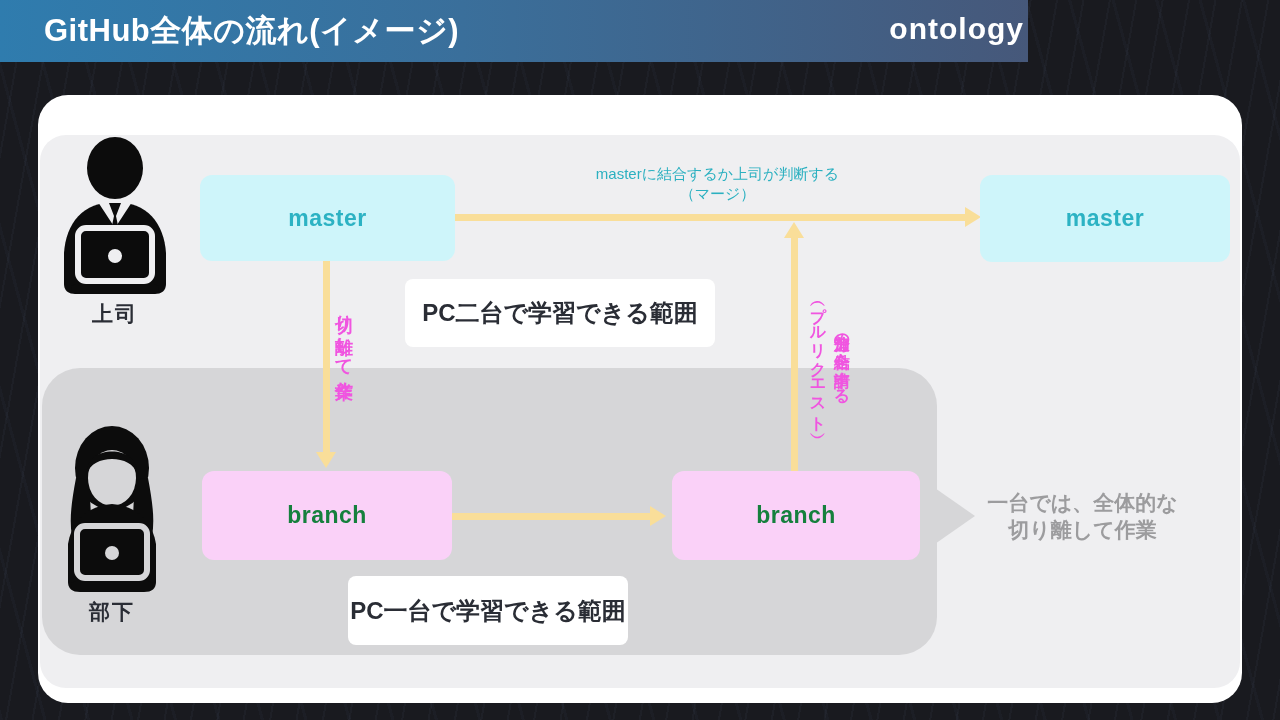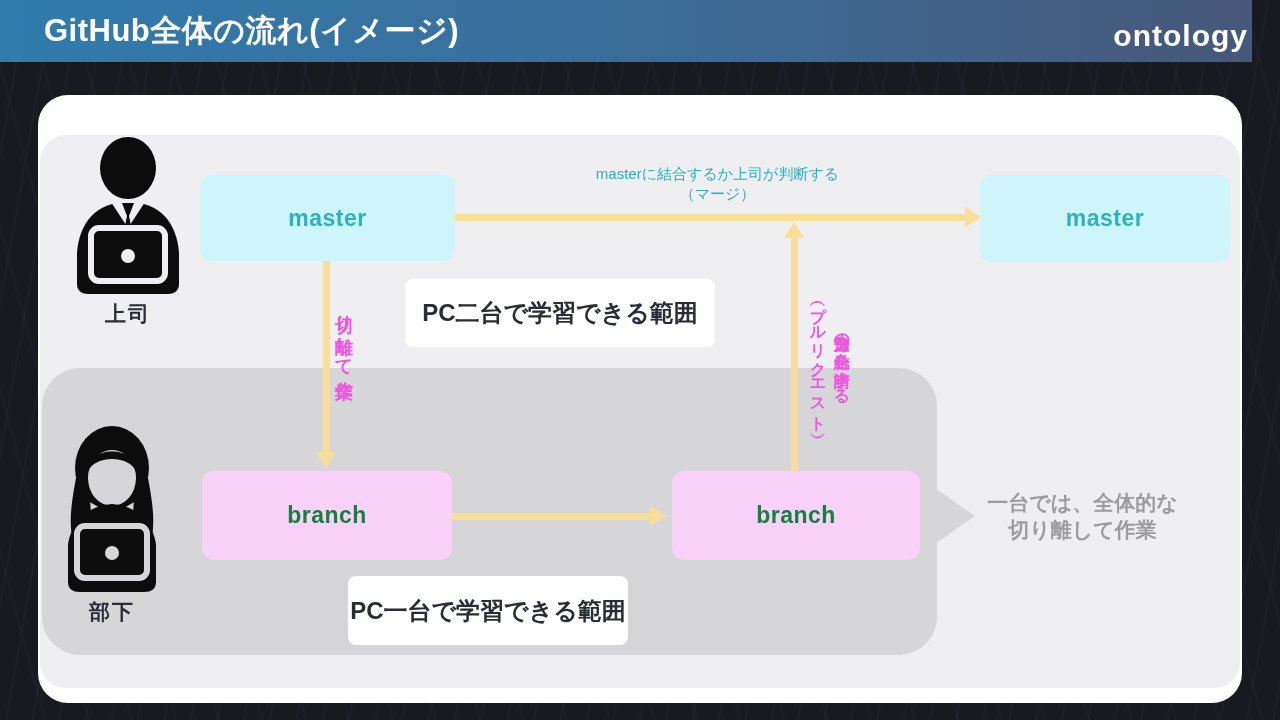--- a/index.html
+++ b/index.html
@@ -6,30 +6,30 @@
   .stage{
     position:relative;width:1280px;height:720px;overflow:hidden;
     font-family:"Liberation Sans","DejaVu Sans",sans-serif;
     background:
       repeating-linear-gradient(100deg, rgba(120,140,180,0.05) 0 2px, transparent 2px 26px),
       repeating-linear-gradient(75deg, rgba(70,85,120,0.07) 0 3px, transparent 3px 42px),
       #191a1f;
   }
   
   .header{
-    position:absolute;left:0;top:0;width:1252px;height:62px;
+    position:absolute;left:0;top:0;width:1028px;height:62px;
     background:linear-gradient(90deg,#2f7cae 0%,#3a6f9b 45%,#46587a 100%);
     display:flex;align-items:center;
   }
   .header-title{
     position:absolute;left:44px;top:10px;
     color:#ffffff;font-size:31px;font-weight:bold;letter-spacing:0.5px;
   }
   .header-logo{
-    position:absolute;right:4px;top:19px;
+    position:absolute;right:4px;top:12px;
     color:#ffffff;font-size:30px;font-weight:bold;letter-spacing:1px;
   }
   
   .card{
     position:absolute;left:38px;top:95px;width:1204px;height:608px;
     background:#ffffff;border-radius:30px;
   }
   .panel-light{
     position:absolute;left:40px;top:135px;width:1200px;height:553px;
     background:#efeff1;border-radius:26px;
@@ -83,21 +83,21 @@
   .magenta-note{
     position:absolute;left:468px;top:522px;width:195px;text-align:center;
     color:#f04fd8;font-weight:bold;font-size:18px;
   }
   .gray-note{
     position:absolute;left:975px;top:489px;width:215px;text-align:center;
     color:#9c9c9e;font-weight:bold;font-size:21px;line-height:27px;
   }
   
   .actor{position:absolute;display:flex;flex-direction:column;align-items:center;}
-  #actor-boss{left:66px;top:136px;width:124px;}
+  #actor-boss{left:53px;top:136px;width:124px;}
   #actor-subordinate{left:50px;top:424px;width:124px;}
   .actor svg{display:block;}
   .actor-label{margin-top:2px;color:#2a2d35;font-weight:bold;font-size:21px;letter-spacing:2px;}
 </style>
 </head>
 <body>
 
 <div class="stage">
 
   <div class="header">

